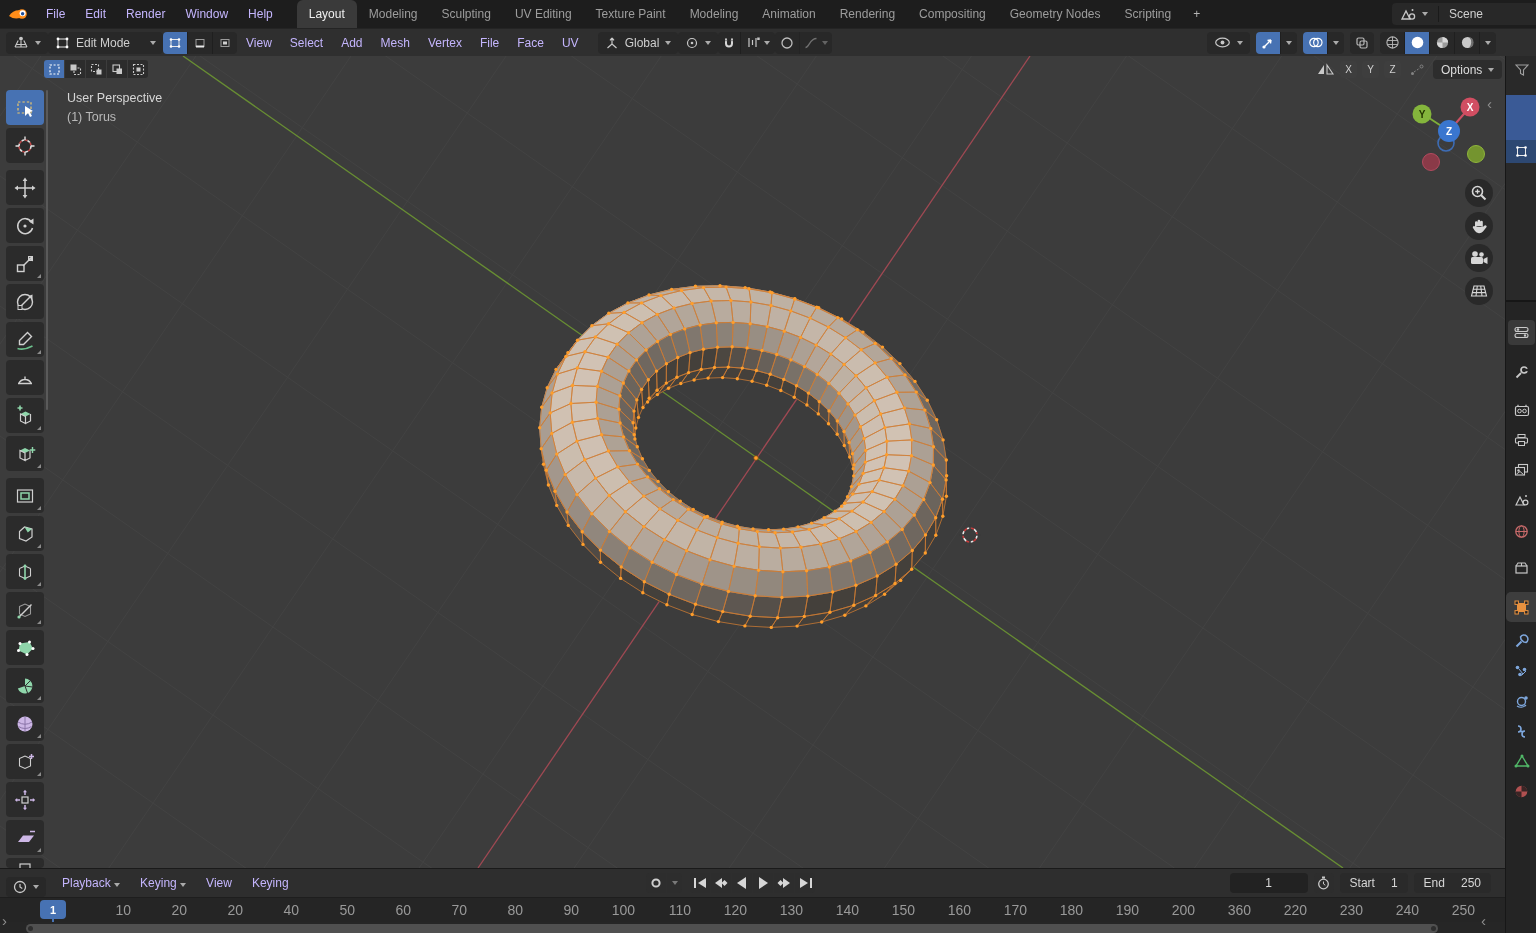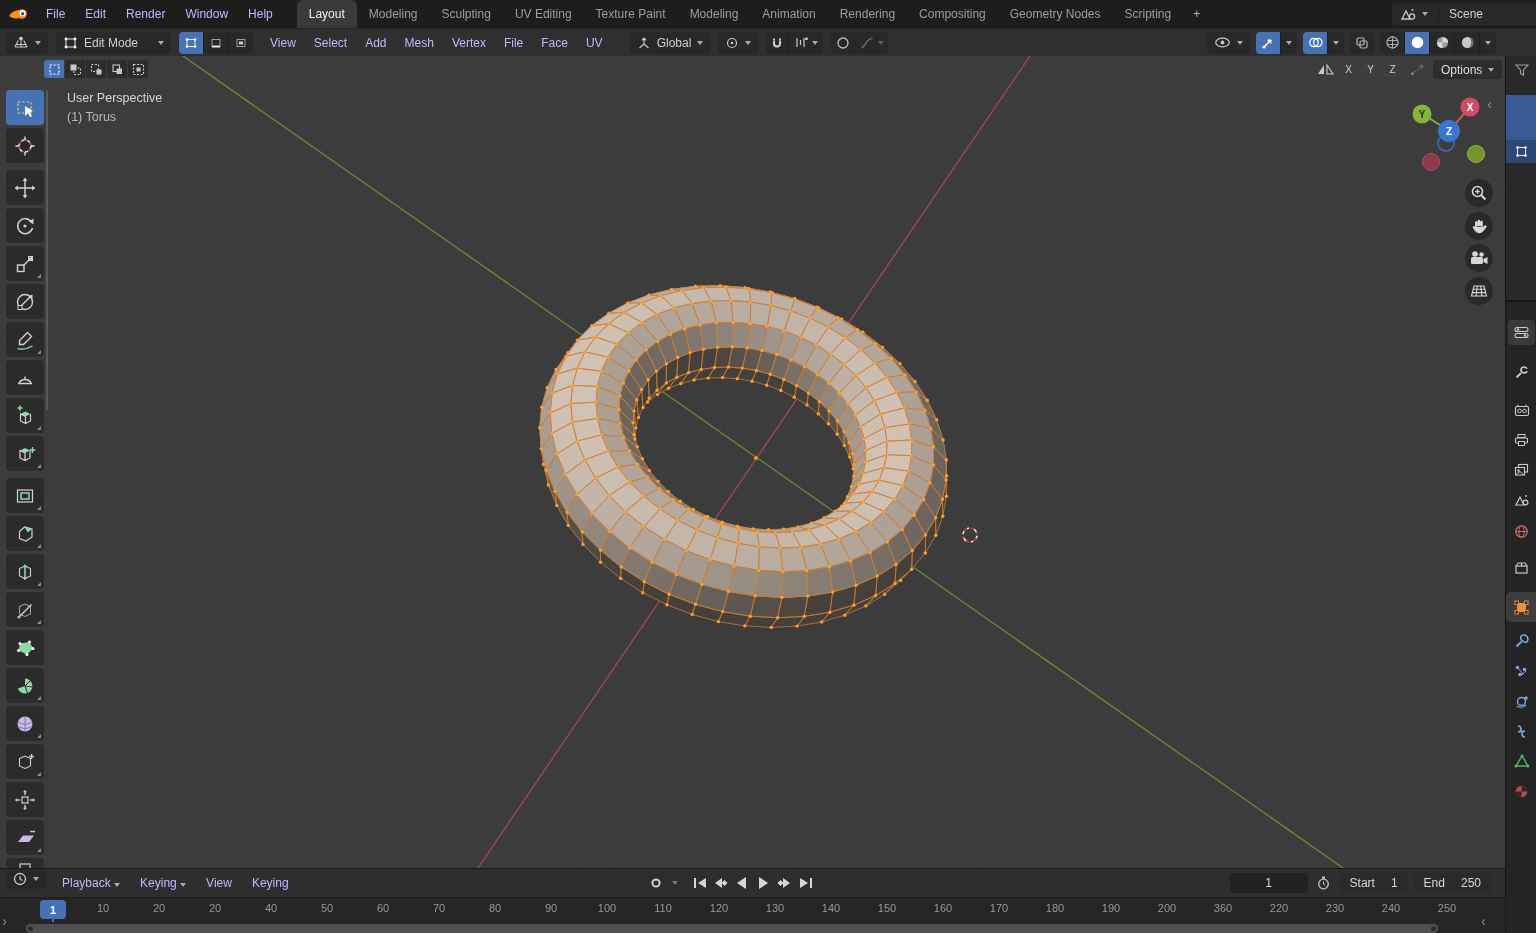--- a/index.html
+++ b/index.html
@@ -12,21 +12,21 @@
   .logo{margin:0 6px 0 8px}
   .menuitem{padding:0 10px;height:28px;line-height:28px;color:#c4b5fd;cursor:default;white-space:nowrap}
   .wstabs{display:flex;margin-left:14px;height:28px;align-items:stretch}
   .wstab{padding:0 12px;line-height:28px;color:#9d9d9d;white-space:nowrap}
   .wstab.active{background:#3a3a3a;color:#f0f0f0;border-radius:6px 6px 0 0}
   .wsplus{padding:0 10px;line-height:28px;color:#b5b5b5}
   .scenechip{margin-left:auto;height:22px;background:#282828;border-radius:4px 0 0 4px;display:flex;align-items:center;padding:0 8px;gap:6px;min-width:128px}
   .scenechip .div{width:1px;height:16px;background:#1a1a1a;margin:0 4px}
 
   
-  .vheader{position:absolute;left:0;top:28px;width:1536px;height:28px;background:#2f2f2f;border-top:1px solid #242424;box-sizing:border-box;display:flex;align-items:center;padding:0 6px;gap:8px}
+  .vheader{position:absolute;left:0;top:28px;width:1536px;height:28px;background:#2f2f2f;border-top:1px solid #242424;box-sizing:border-box;display:flex;align-items:center;padding:0 6px;}
   .chip{display:flex;align-items:center;background:#282828;border-radius:4px;height:22px;padding:0 7px;gap:6px;white-space:nowrap}
   .chv{width:0;height:0;border-left:3.5px solid transparent;border-right:3.5px solid transparent;border-top:4.5px solid #ababab;display:inline-block}
   .seg{display:flex;background:#282828;border-radius:4px;overflow:hidden;height:22px}
   .seg>div{width:24px;height:22px;display:flex;align-items:center;justify-content:center}
   .seg>div+div{border-left:1px solid #1f1f1f}
   .active-blue{background:#4772b3!important}
   .hmenus{display:flex}
   .hmenus .menuitem{height:22px;line-height:22px;padding:0 9px}
   .rightcluster{margin-left:auto;display:flex;align-items:center;gap:6px;padding-right:34px}
 
@@ -59,32 +59,32 @@
   .outliner{position:absolute;left:0;top:0;width:31px;height:244px;background:#292929}
   .olsel1{position:absolute;left:0;top:39px;width:31px;height:45px;background:#3a5a96}
   .olsel2{position:absolute;left:0;top:84px;width:31px;height:23px;background:#2d4872;display:flex;align-items:center;justify-content:center}
   .strip-div{position:absolute;left:0;top:244px;width:31px;height:2px;background:#161616}
   .pchip{position:absolute;left:2px;top:264px;width:27px;height:25px;background:#3a3a3a;border-radius:4px;display:flex;align-items:center;justify-content:center}
   .ptab{position:absolute;left:0;width:31px;height:28px;display:flex;align-items:center;justify-content:center}
   .ptab.activeP{background:#3d3d3d;border-radius:5px 0 0 5px}
 
   
   .timeline{position:absolute;left:0;top:868px;width:1505px;height:65px;background:#2e2e2e;border-top:1px solid #1a1a1a;box-sizing:border-box}
-  .tlheader{position:absolute;left:0;top:0;width:1505px;height:28px;display:flex;align-items:flex-start;padding-left:6px;box-sizing:border-box}
+  .tlheader{position:absolute;left:0;top:0;width:1505px;height:28px;display:flex;align-items:flex-end;padding-left:6px;box-sizing:border-box}
   .transport{position:absolute;left:646px;top:4px;display:flex;align-items:center;gap:8px}
   .tgroup{display:flex;gap:1px}
   .tb{width:20px;height:20px;background:#2d2d2d;display:flex;align-items:center;justify-content:center}
   .tgroup .tb:first-child{border-radius:4px 0 0 4px}
   .tgroup .tb:last-child{border-radius:0 4px 4px 0}
   .tlright{position:absolute;right:14px;top:4px;display:flex;align-items:center;gap:6px}
   .tlfield{height:20px;background:#222;border-radius:4px;width:78px;display:flex;align-items:center;justify-content:center;color:#dadada}
   .tlpill{height:20px;background:#2a2a2a;border-radius:4px;display:flex;align-items:center;padding:0 10px;gap:16px;color:#d6d6d6}
   .ruler{position:absolute;left:0;top:28px;width:1505px;height:25px;background:#252525;border-top:1px solid #1e1e1e;box-sizing:border-box}
   .rulernums{position:absolute;left:75px;top:4px;display:flex}
-  .ruler-num{width:56px;text-align:center;color:#999;font-size:11px}
+  .ruler-num{width:56px;text-align:right;color:#999;font-size:14px}
   .framebadge{position:absolute;left:40px;top:2px;width:26px;height:19px;background:#4772b3;border-radius:4px;color:#fff;font-weight:bold;font-size:11px;display:flex;align-items:center;justify-content:center}
   .playstem{position:absolute;left:52px;top:21px;width:2px;height:4px;background:#4772b3}
   .tlscroll{position:absolute;left:0;top:53px;width:1505px;height:12px;background:#262626}
   .tlhandle{position:absolute;left:26px;top:2px;width:1412px;height:9px;background:#505050;border-radius:5px}
   .dotL,.dotR{position:absolute;top:2px;width:5px;height:5px;border-radius:3px;background:#2e2e2e}
   .dotL{left:2px}.dotR{right:2px}
 </style>
 </head>
 <body>
 

